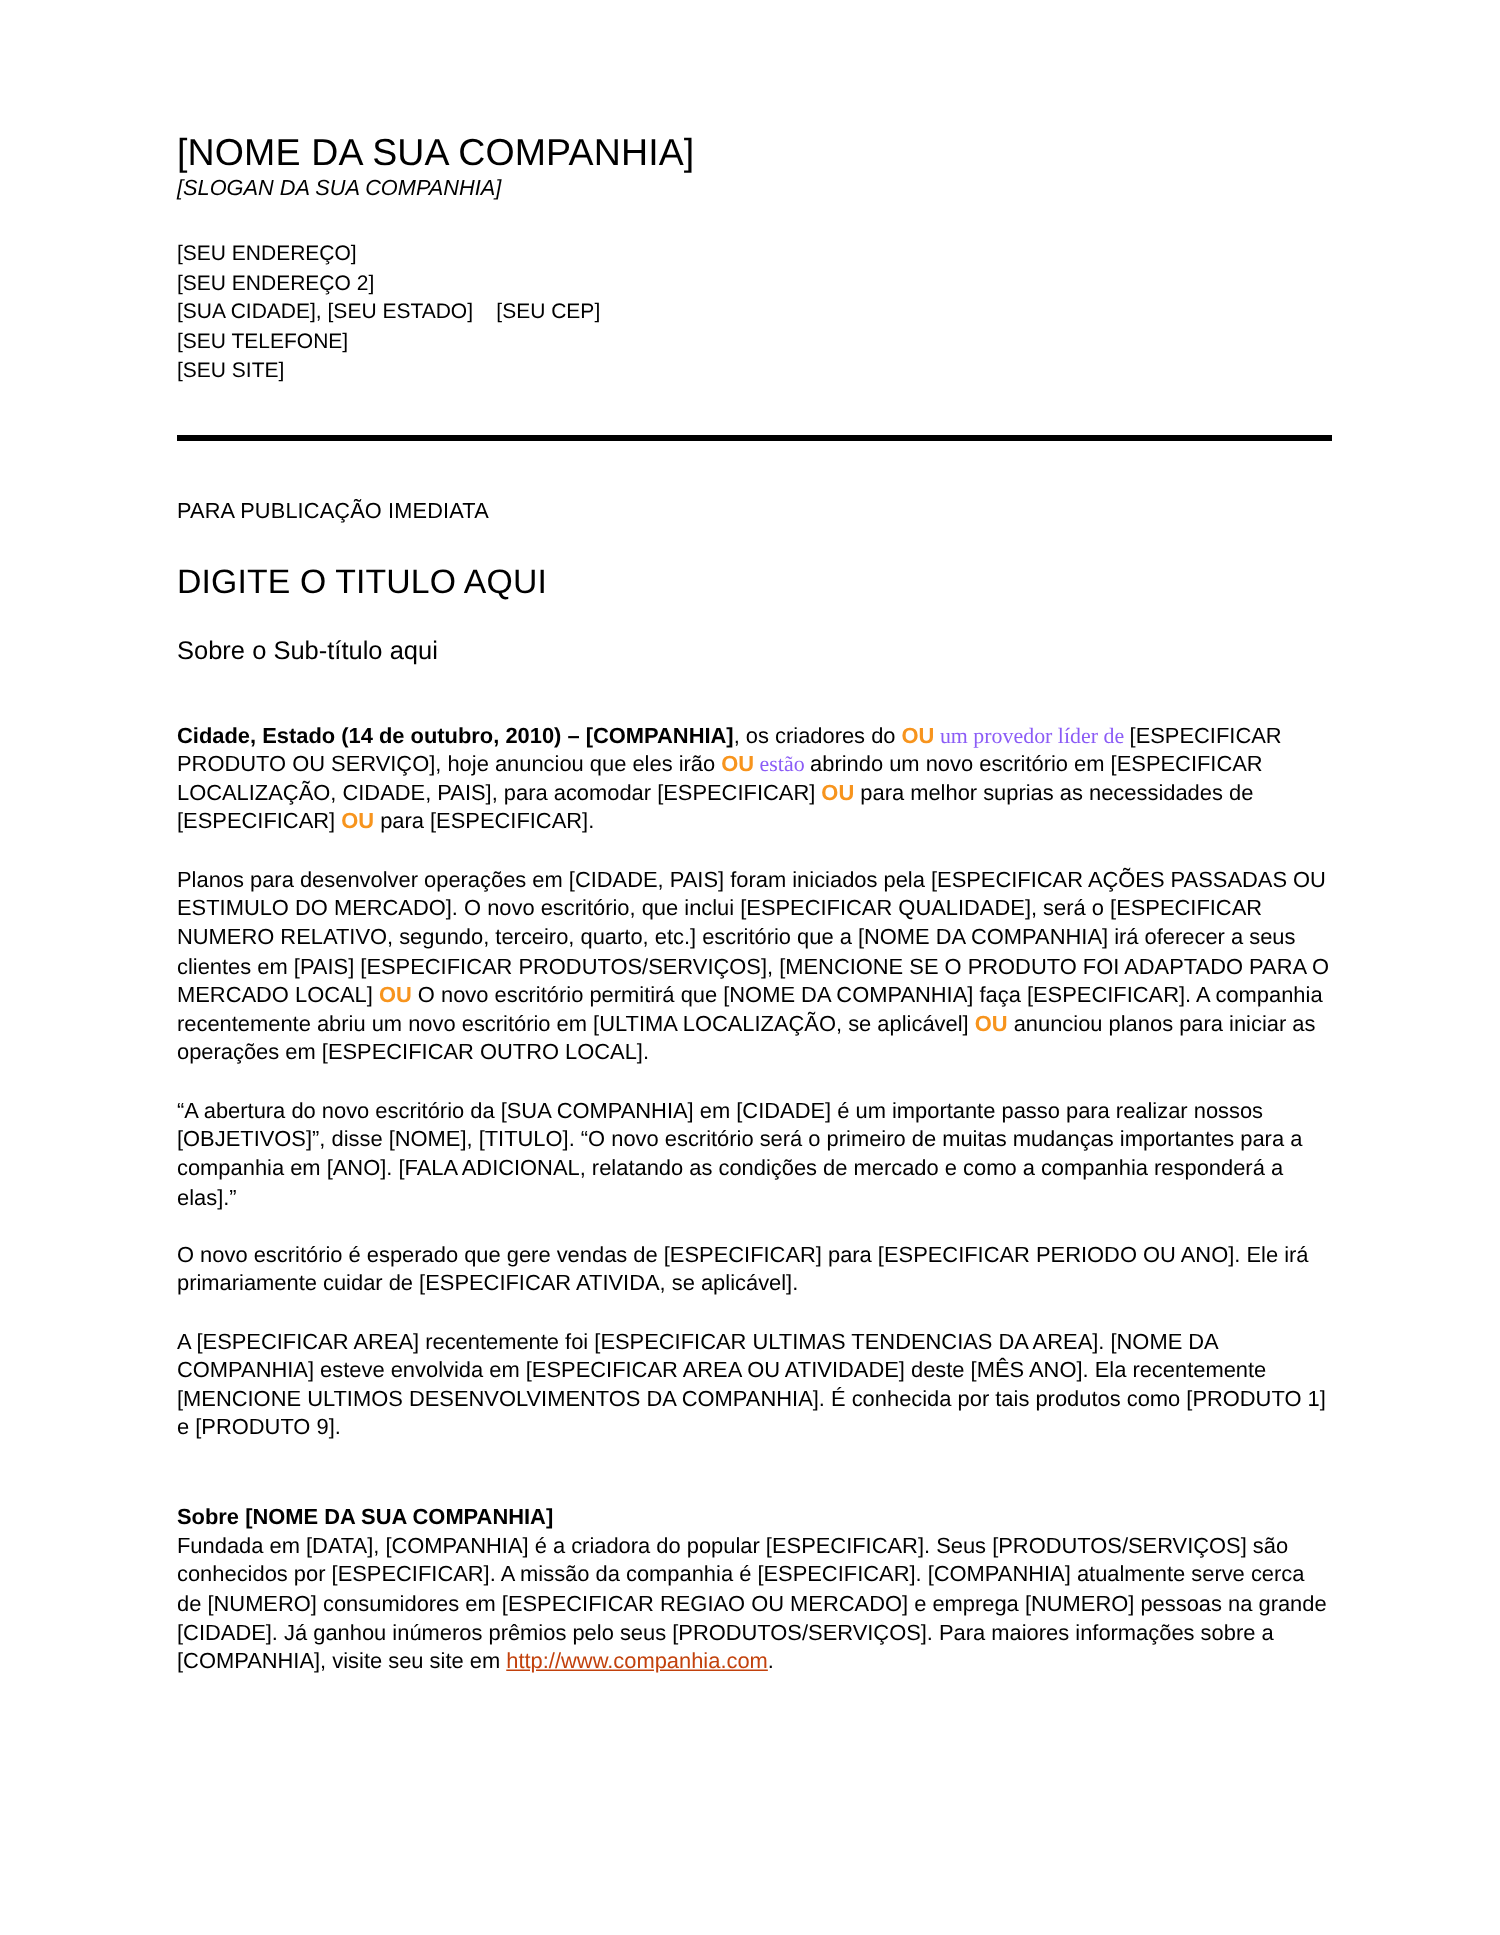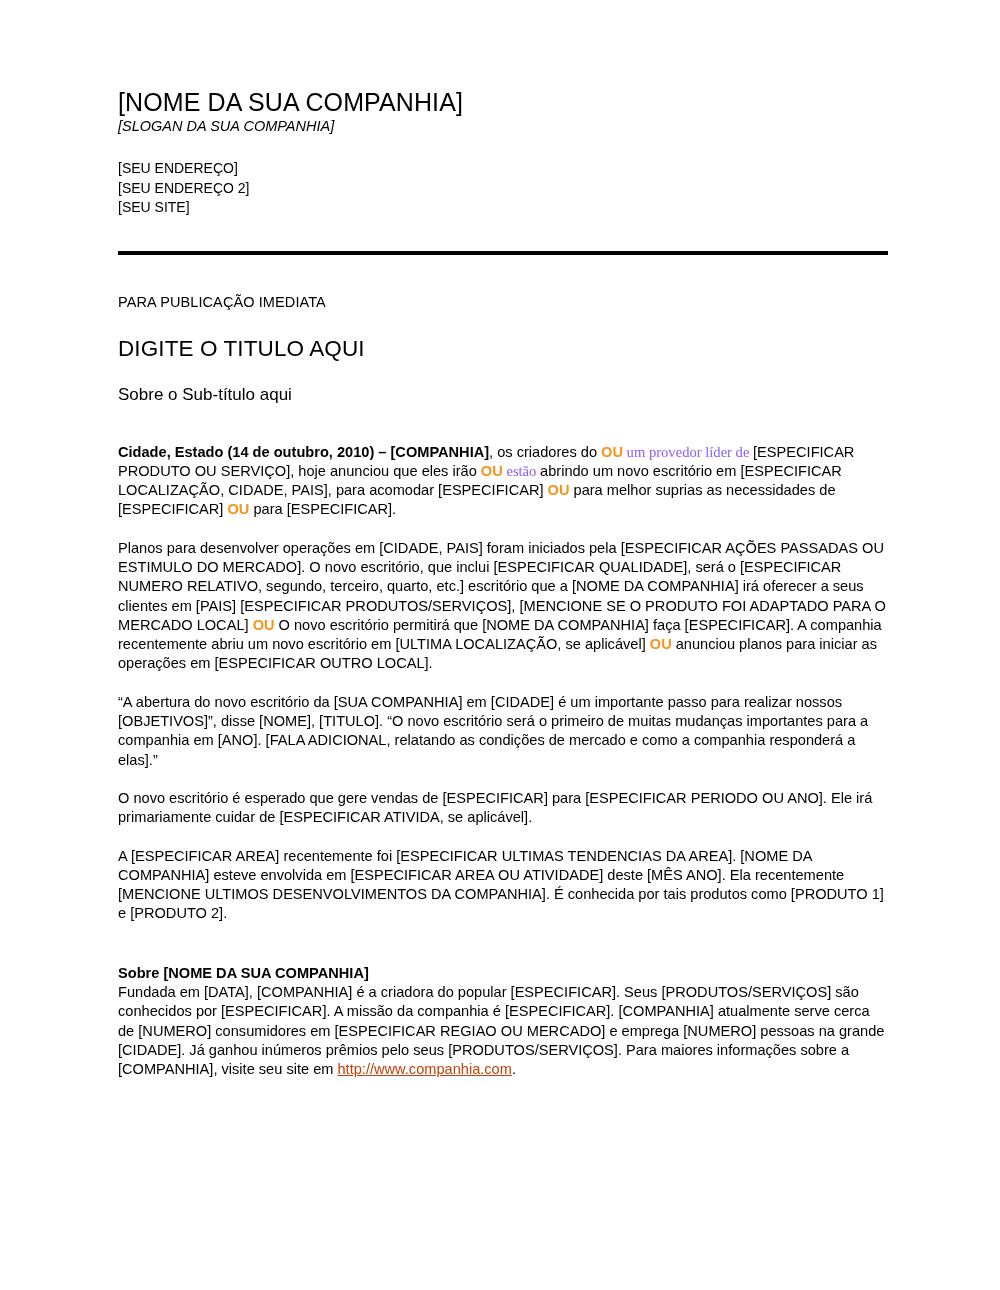--- a/index.html
+++ b/index.html
@@ -123,20 +123,22 @@
 
 <div class="page">
   <div class="content">
 
     <div>
       <h1 class="company-name">[NOME DA SUA COMPANHIA]</h1>
       <div class="company-slogan">[SLOGAN DA SUA COMPANHIA]</div>
       <div class="address-block">
         <div class="address-line">[SEU ENDEREÇO]</div>
         <div class="address-line">[SEU ENDEREÇO 2]</div>
+        <div class="address-line">[SUA CIDADE], [SEU ESTADO]    [SEU CEP]</div>
+        <div class="address-line">[SEU TELEFONE]</div>
         <div class="address-line">[SEU SITE]</div>
       </div>
     </div>
 
     <hr class="divider">
 
     <div>
       <div class="release-label">PARA PUBLICAÇÃO IMEDIATA</div>
       <h2 class="release-title">DIGITE O TITULO AQUI</h2>
       <h3 class="release-subtitle">Sobre o Sub-título aqui</h3>
@@ -145,21 +147,21 @@
     <div class="body-block">
 
       <p class="para"><span class="b">Cidade, Estado (14 de outubro, 2010) – [COMPANHIA]</span><span>, os criadores do </span><span class="ou">OU</span><span class="alt"> um provedor líder de </span><span>[ESPECIFICAR PRODUTO OU SERVIÇO], hoje anunciou que eles irão </span><span class="ou">OU</span><span class="alt"> estão </span><span>abrindo um novo escritório em [ESPECIFICAR LOCALIZAÇÃO, CIDADE, PAIS], para acomodar [ESPECIFICAR] </span><span class="ou">OU</span><span> para melhor suprias as necessidades de [ESPECIFICAR] </span><span class="ou">OU</span><span> para [ESPECIFICAR].</span></p>
 
       <p class="para"><span>Planos para desenvolver operações em [CIDADE, PAIS] foram iniciados pela [ESPECIFICAR AÇÕES PASSADAS OU ESTIMULO DO MERCADO]. O novo escritório, que inclui [ESPECIFICAR QUALIDADE], será o [ESPECIFICAR NUMERO RELATIVO, segundo, terceiro, quarto, etc.] escritório que a [NOME DA COMPANHIA] irá oferecer a seus clientes em [PAIS] [ESPECIFICAR PRODUTOS/SERVIÇOS], [MENCIONE SE O PRODUTO FOI ADAPTADO PARA O MERCADO LOCAL] </span><span class="ou">OU</span><span> O novo escritório permitirá que [NOME DA COMPANHIA] faça [ESPECIFICAR]. A companhia recentemente abriu um novo escritório em [ULTIMA LOCALIZAÇÃO, se aplicável] </span><span class="ou">OU</span><span> anunciou planos para iniciar as operações em [ESPECIFICAR OUTRO LOCAL].</span></p>
 
       <p class="para">“A abertura do novo escritório da [SUA COMPANHIA] em [CIDADE] é um importante passo para realizar nossos [OBJETIVOS]”, disse [NOME], [TITULO]. “O novo escritório será o primeiro de muitas mudanças importantes para a companhia em [ANO]. [FALA ADICIONAL, relatando as condições de mercado e como a companhia responderá a elas].”</p>
 
       <p class="para">O novo escritório é esperado que gere vendas de [ESPECIFICAR] para [ESPECIFICAR PERIODO OU ANO]. Ele irá primariamente cuidar de [ESPECIFICAR ATIVIDA, se aplicável].</p>
 
-      <p class="para">A [ESPECIFICAR AREA] recentemente foi [ESPECIFICAR ULTIMAS TENDENCIAS DA AREA]. [NOME DA COMPANHIA] esteve envolvida em [ESPECIFICAR AREA OU ATIVIDADE] deste [MÊS ANO]. Ela recentemente [MENCIONE ULTIMOS DESENVOLVIMENTOS DA COMPANHIA]. É conhecida por tais produtos como [PRODUTO 1] e [PRODUTO 2].</p>
+      <p class="para">A [ESPECIFICAR AREA] recentemente foi [ESPECIFICAR ULTIMAS TENDENCIAS DA AREA]. [NOME DA COMPANHIA] esteve envolvida em [ESPECIFICAR AREA OU ATIVIDADE] deste [MÊS ANO]. Ela recentemente [MENCIONE ULTIMOS DESENVOLVIMENTOS DA COMPANHIA]. É conhecida por tais produtos como [PRODUTO 1] e [PRODUTO 9].</p>
     </div>
 
     <div class="about-block">
       <div class="about-heading"><span>Sobre </span><span>[NOME DA SUA COMPANHIA]</span></div>
       <div class="about-body"><span>Fundada em [DATA], [COMPANHIA] é a criadora do popular [ESPECIFICAR]. Seus [PRODUTOS/SERVIÇOS] são conhecidos por [ESPECIFICAR].  A missão da companhia é [ESPECIFICAR]. [COMPANHIA] atualmente serve cerca de [NUMERO] consumidores em [ESPECIFICAR REGIAO OU MERCADO] e emprega [NUMERO] pessoas na grande [CIDADE]. Já ganhou inúmeros prêmios pelo seus [PRODUTOS/SERVIÇOS]. Para maiores informações sobre a [COMPANHIA], visite seu site em </span><a class="doc-link" href="#">http://www.companhia.com</a><span>.</span></div>
     </div>
 
   </div>
 </div>
 

